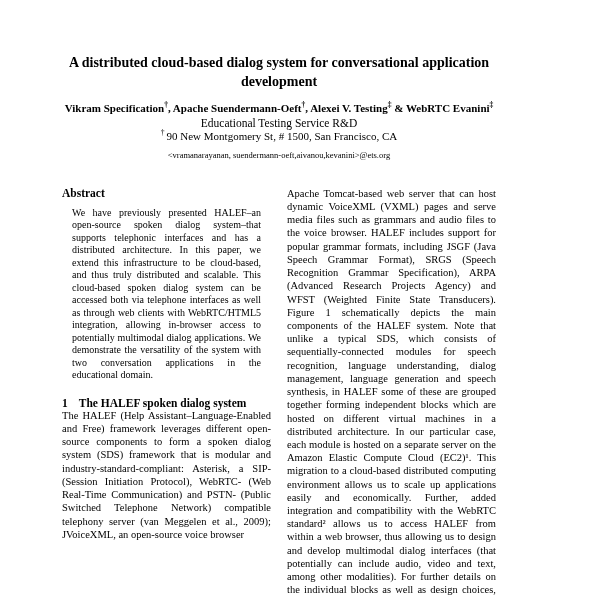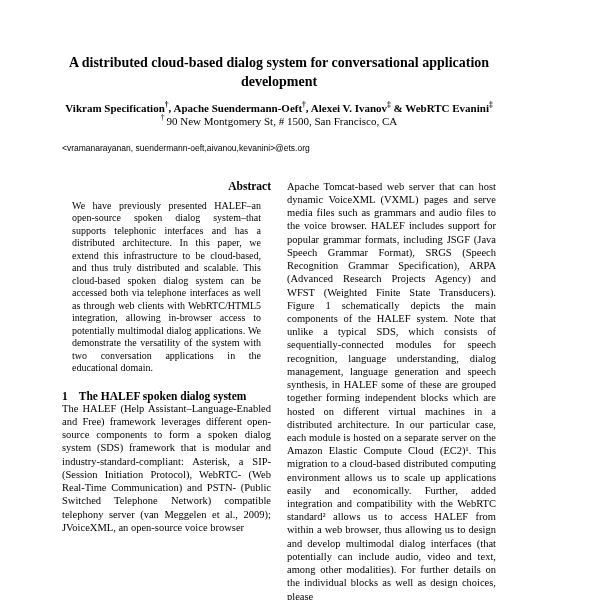--- a/index.html
+++ b/index.html
@@ -39,32 +39,33 @@
     text-align: center;
     font-size: 11.5px;
   }
   .address {
     margin-top: 1px;
     text-align: center;
     font-size: 11px;
   }
   .address sup { margin-right: 2px; }
   .email {
-    margin-top: 16px;
-    font-family: Liberation Sans, sans-serif;
+    margin-top: 8px;
+    text-align: center;
+    font-family: Liberation Serif, serif;
     font-size: 8.5px;
   }
   .columns {
     display: flex;
     gap: 16px;
     margin-top: 27px;
   }
   .col { flex: 1; min-width: 0; }
   .abstract-heading {
-    text-align: right;
+    text-align: left;
     font-weight: bold;
     font-size: 11.5px;
     margin-bottom: 8px;
   }
   .abstract-text {
     text-align: justify;
     font-size: 10px;
     line-height: 1.25;
     padding: 0 10px;
   }
@@ -80,22 +81,23 @@
     line-height: 1.26;
   }
 </style>
 </head>
 <body>
 
 <div class="page">
 
   <h1 class="title">A distributed cloud-based dialog system for conversational application development</h1>
 
-  <div class="authors"><span>Vikram Specification</span><sup>†</sup><span>, </span><span>Apache Suendermann-Oeft</span><sup>†</sup><span>, </span><span>Alexei V. Ivanov</span><sup>‡</sup><span> &amp; </span><span>WebRTC Evanini</span><sup>‡</sup></div>
+  <div class="authors"><span>Vikram Specification</span><sup>†</sup><span>, </span><span>Apache Suendermann-Oeft</span><sup>†</sup><span>, </span><span>Alexei V. Testing</span><sup>‡</sup><span> &amp; </span><span>WebRTC Evanini</span><sup>‡</sup></div>
 
+  <div class="affiliation">Educational Testing Service R&amp;D</div>
 
   <div class="address"><sup>†</sup><span>90 New Montgomery St, # 1500, San Francisco, CA</span></div>
 
 
   <div class="email">&lt;vramanarayanan, suendermann-oeft,aivanou,kevanini&gt;@ets.org</div>
 
   <div class="columns">
 
     <div class="col">
       <div class="abstract-heading">Abstract</div>

